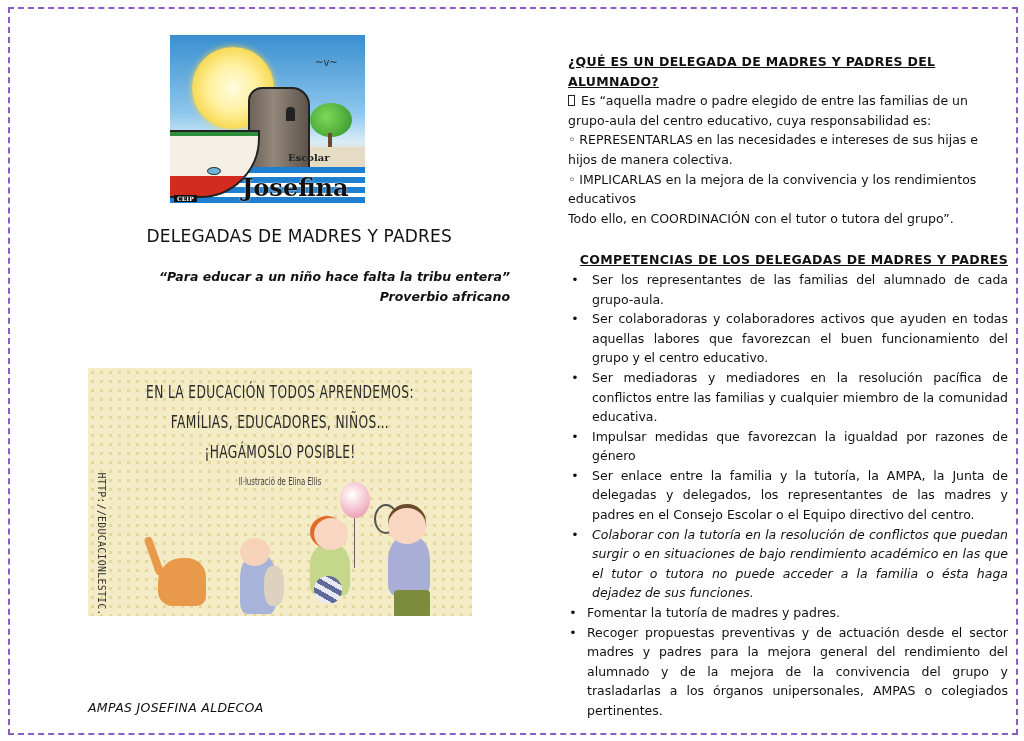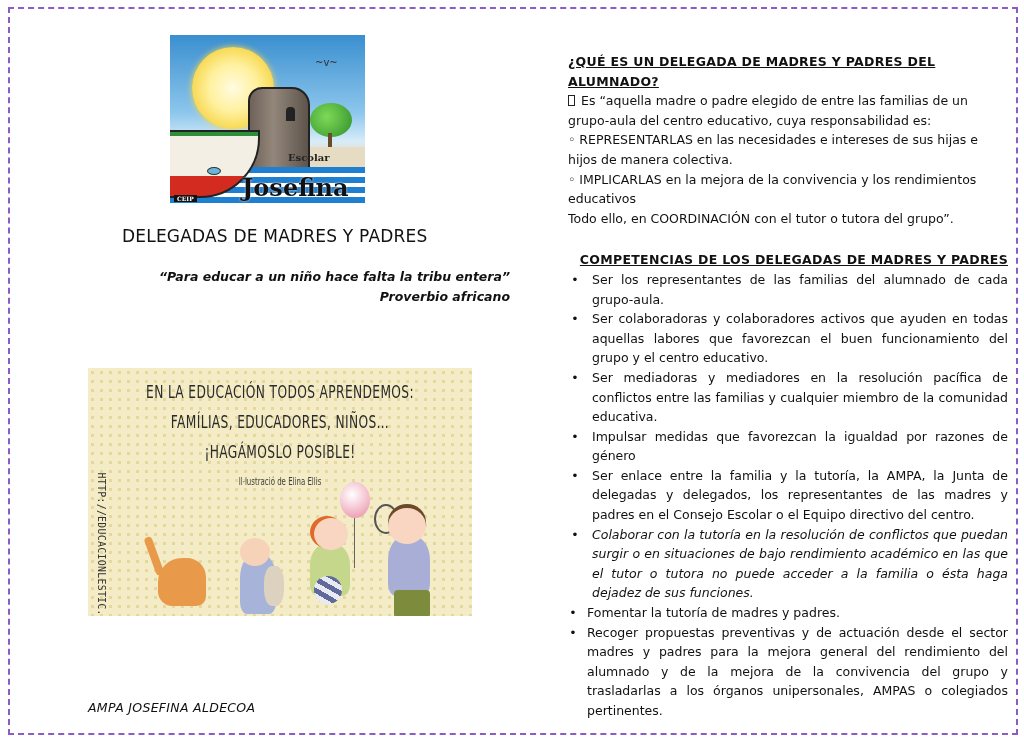--- a/index.html
+++ b/index.html
@@ -38,21 +38,21 @@
       border-radius: 0 0 60px 0; border: 2px solid #222;
     }
     .logo .boat-eye { position: absolute; left: 45px; top: 35px; width: 14px; height: 8px; border-radius: 50%; background: #6bb5d8; border: 1px solid #333; }
     .logo .aldecoa { position: absolute; left: 118px; top: 117px; font-family: "DejaVu Serif", serif; font-weight: bold; font-size: 10px; color: #222; }
     .logo .josefina { position: absolute; left: 72px; top: 138px; font-family: "DejaVu Serif", serif; font-weight: bold; font-size: 24px; color: #111; letter-spacing: 0px; text-shadow: 0 0 2px #fff; }
     .logo .ceip { position: absolute; left: 4px; top: 160px; font-family: "DejaVu Serif", serif; font-weight: bold; font-size: 6px; color: #fff; background: #111; padding: 0 3px; }
     .logo .gull { position: absolute; left: 145px; top: 22px; font-size: 10px; color: #333; }
 
     .main-title {
       position: absolute; left: 122px; top: 226px; width: 330px;
-      font-family: "DejaVu Sans", sans-serif; font-size: 17px; font-weight: normal; color: #111; letter-spacing: 0.2px;
+      font-family: "DejaVu Sans", sans-serif; font-size: 17px; font-weight: normal; color: #111; letter-spacing: 0.2px; text-align: right;
     }
     .quote-block { position: absolute; left: 100px; top: 266px; width: 410px; text-align: right; font-weight: bold; color: #111; }
     .quote { font-style: italic; font-size: 12.5px; line-height: 21px; }
     .proverb { font-style: italic; font-size: 12.5px; line-height: 20px; }
     .tagline { font-size: 11.5px; line-height: 18px; }
 
     .poster {
       position: absolute; left: 88px; top: 368px; width: 384px; height: 248px; overflow: hidden;
       background-color: #f4ecc6;
       background-image: radial-gradient(#e6d89c 1.5px, transparent 1.6px);
@@ -149,21 +149,21 @@
   <div class="balloon-string"></div>
   <div class="kid girl"></div>
   <div class="girl-head"></div>
   <div class="ball"></div>
   <div class="net"></div>
   <div class="kid boy"></div>
   <div class="boy-head"></div>
   <div class="boy-legs"></div>
 </div>
 
-<div class="footer-school">AMPA JOSEFINA ALDECOA</div>
+<div class="footer-school">AMPAS JOSEFINA ALDECOA</div>
 
 <div class="right">
   <div class="heading">
     <span>¿QUÉ ES UN DELEGADA DE MADRES Y PADRES DEL</span><br>
     <span>ALUMNADO?</span>
   </div>
   <div class="para">
     <span class="glyph-box"></span><span>Es “aquella  madre o padre elegido de entre las familias de un grupo-aula del centro educativo, cuya responsabilidad es:</span>
   </div>
   <div class="para">

